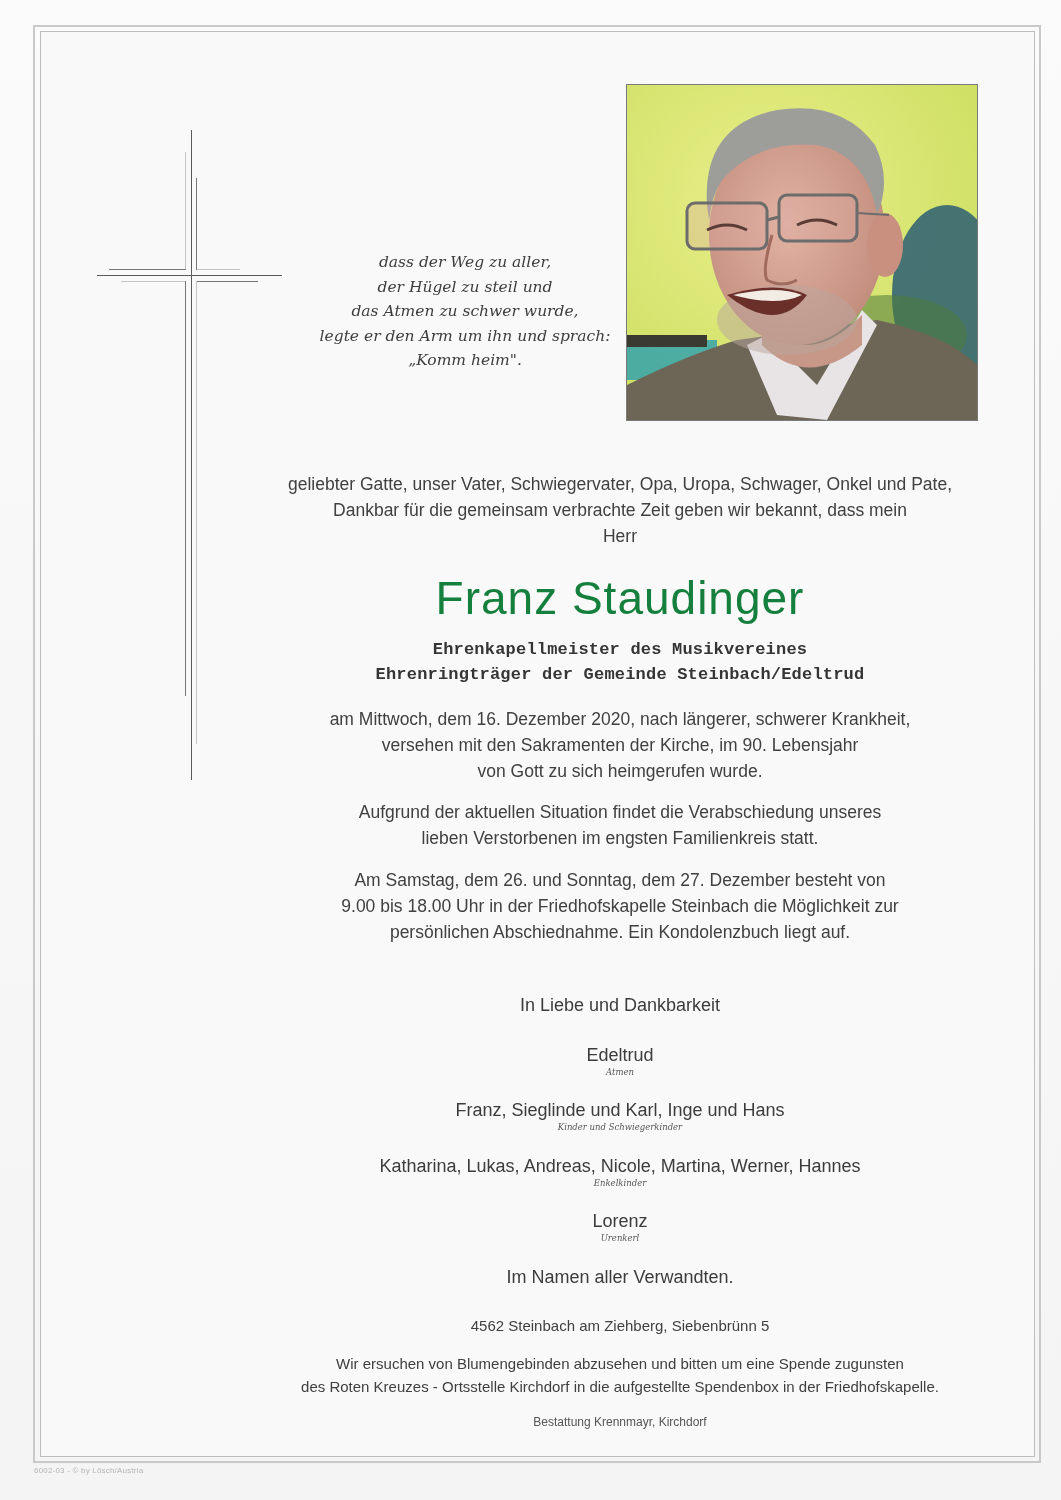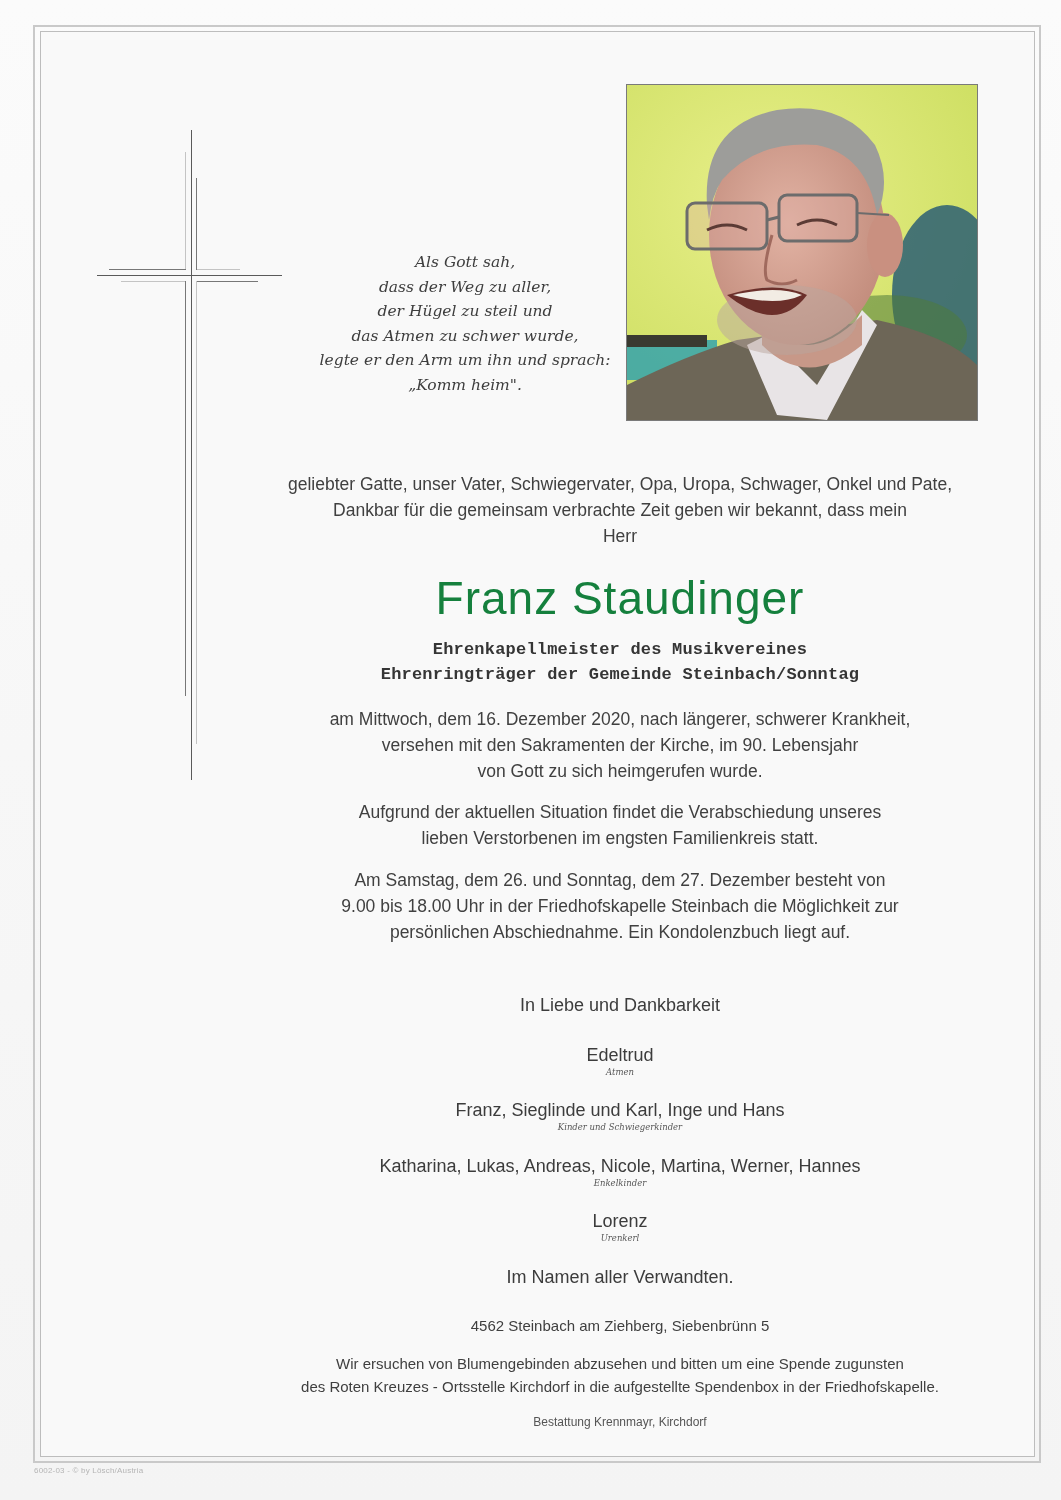--- a/index.html
+++ b/index.html
@@ -126,39 +126,38 @@
     <path d="M145 150 Q135 185 140 195 Q155 203 170 195" stroke="#a06a5e" stroke-width="3" fill="none"></path>
 
     <ellipse cx="160" cy="235" rx="70" ry="35" fill="#b9a59e" opacity="0.5"></ellipse>
 
     <path d="M100 210 Q150 195 180 210 Q150 250 100 210 Z" fill="#6b2f2a"></path>
     <path d="M106 210 Q150 200 175 210 Q150 222 106 210 Z" fill="#f2ece4"></path>
   </svg>
 </div>
 
 <div class="verse">
-  <div>Als Gott sah,</div>
   <div>dass der Weg zu aller,</div>
   <div>der Hügel zu steil und</div>
   <div>das Atmen zu schwer wurde,</div>
   <div>legte er den Arm um ihn und sprach:</div>
   <div>„Komm heim".</div>
 </div>
 
 <div class="center body-text" style="top:471px;">
   <div>geliebter Gatte, unser Vater, Schwiegervater, Opa, Uropa, Schwager, Onkel und Pate,</div>
   <div>Dankbar für die gemeinsam verbrachte Zeit geben wir bekannt, dass mein</div>
   <div>Herr</div>
 </div>
 
 <div class="center name" style="top:570px;">Franz Staudinger</div>
 
 <div class="center" style="top:637px;">
   <div class="title-line">Ehrenkapellmeister des Musikvereines</div>
-  <div class="title-line">Ehrenringträger der Gemeinde Steinbach/Sonntag</div>
+  <div class="title-line">Ehrenringträger der Gemeinde Steinbach/Edeltrud</div>
 </div>
 
 <div class="center body-text" style="top:706px;">
   <div>am Mittwoch, dem 16. Dezember 2020, nach längerer, schwerer Krankheit,</div>
   <div>versehen mit den Sakramenten der Kirche, im 90. Lebensjahr</div>
   <div>von Gott zu sich heimgerufen wurde.</div>
 </div>
 
 <div class="center body-text" style="top:799px;">
   <div>Aufgrund der aktuellen Situation findet die Verabschiedung unseres</div>

